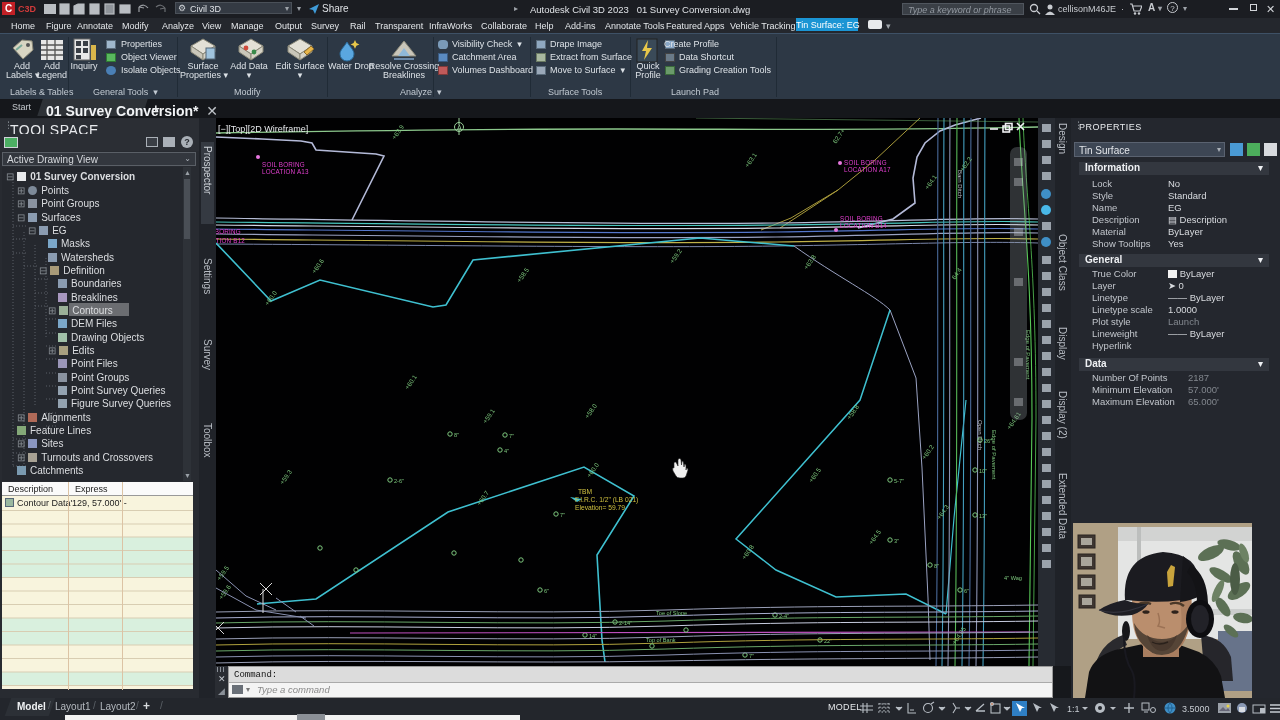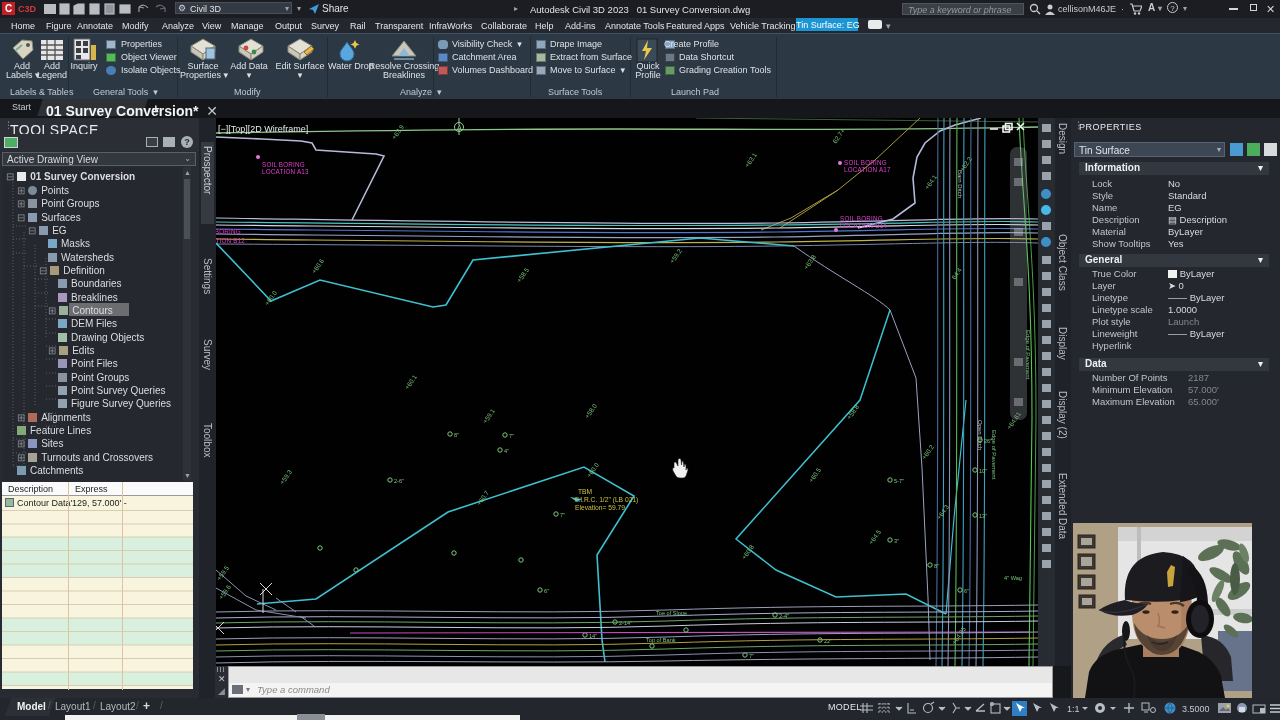--- a/index.html
+++ b/index.html
@@ -679,20 +679,23 @@
   <path d="M51 114 q0 22 8 34 q4 8 2 27" stroke="#191920" stroke-width="2" fill="none"></path>
 
  </svg>
 </div>
 <div class="abs" id="cmdl">
  <div class="abs" style="left:2px;top:1px;width:9px;height:5px;background:repeating-linear-gradient(90deg,#8a9098 0 1px,transparent 1px 3px)"></div>
  <div class="abs" style="left:3px;top:8px;color:#c2c7cd;font-size:9px">✕</div>
  <div class="abs" style="left:3px;top:20px;color:#8a9098;font-size:9px">◢</div>
 </div>
 <div class="abs" id="cmdbox">
+ <div class="abs" style="left:0;top:0;width:823px;height:16px;background:#dcdcdc;border-bottom:1px solid #aaa">
+  <span style="position:absolute;left:5px;top:3px;font-family:'Liberation Mono',monospace;font-size:9px;color:#111">Command:</span>
+ </div>
  <div class="abs" style="left:0;top:16px;width:823px;height:14px;background:#f4f4f4">
   <span style="position:absolute;left:3px;top:2px;width:11px;height:9px;background:#6a7078;display:inline-block"></span>
   <span style="position:absolute;left:17px;top:2px;color:#777;font-size:8px">▾</span>
   <span style="position:absolute;left:28px;top:1px;font-style:italic;color:#8a8a8a;font-size:9.5px">Type a command</span>
  </div>
 </div>
 <div class="abs" id="statusbar">
  <div class="abs" style="left:8px;top:0;width:44px;height:18px;background:#2c3036;transform:skewX(-20deg)"></div>
  <div class="abs" style="left:17px;top:3px;color:#f0f2f4;font-weight:bold">Model</div>
  <div class="abs" style="left:55px;top:3px;color:#b4b9bf">Layout1</div>

